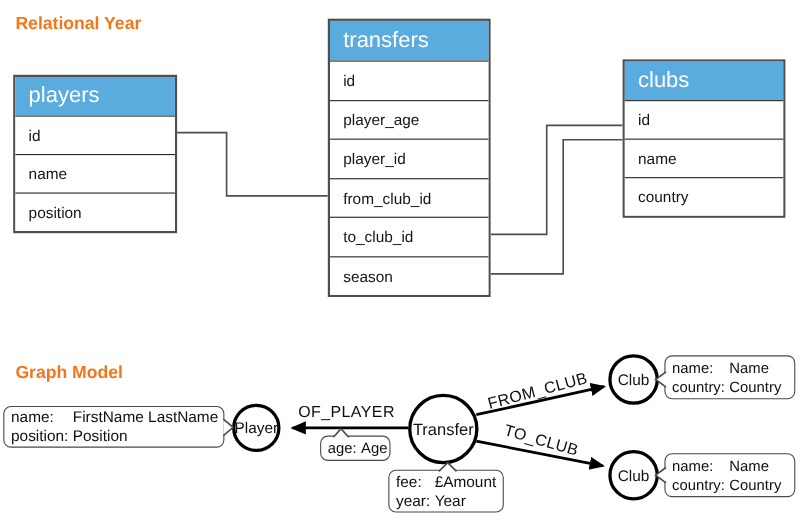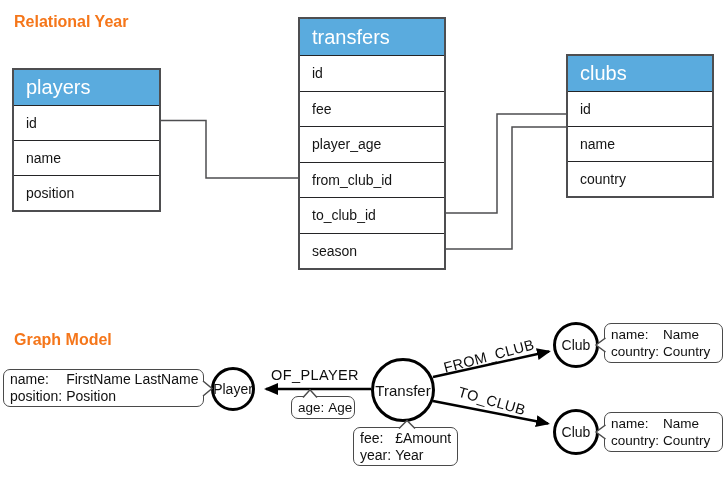--- a/index.html
+++ b/index.html
@@ -93,22 +93,22 @@
   <div class="dbtable" id="t-players">
     <div class="thead">players</div>
     <div class="trow">id</div>
     <div class="trow">name</div>
     <div class="trow">position</div>
   </div>
 
   <div class="dbtable" id="t-transfers">
     <div class="thead">transfers</div>
     <div class="trow">id</div>
-    <div class="trow">fee</div>
     <div class="trow">player_age</div>
+    <div class="trow">player_id</div>
     <div class="trow">from_club_id</div>
     <div class="trow">to_club_id</div>
     <div class="trow">season</div>
   </div>
 
   <div class="dbtable" id="t-clubs">
     <div class="thead">clubs</div>
     <div class="trow">id</div>
     <div class="trow">name</div>
     <div class="trow">country</div>

